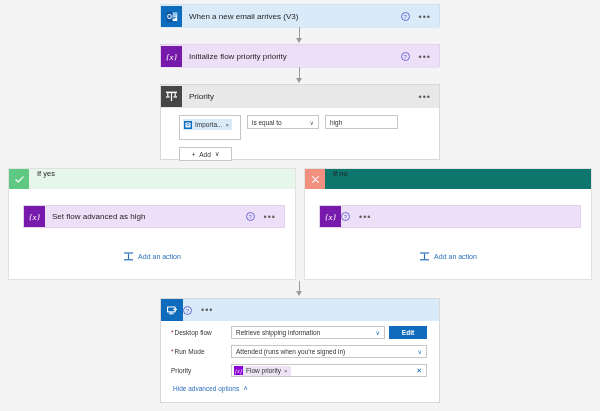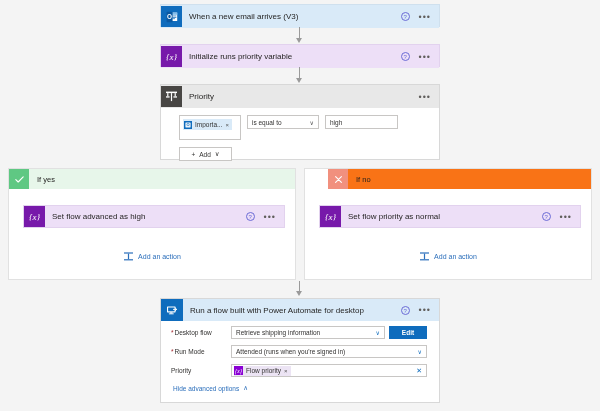--- a/index.html
+++ b/index.html
@@ -94,23 +94,23 @@
   .add-btn{
     margin-top:7px;width:53px;height:14px;border:1px solid #c8c6c4;background:#fff;
     display:flex;align-items:center;justify-content:center;gap:4px;
     font-size:6.5px;color:#323130;box-sizing:border-box;
   }
 
   
   .branch{position:absolute;top:168px;width:288px;height:112px;background:#fff;border:1px solid #e1e1e1;box-sizing:border-box;}
   #branch-yes{left:8px;}
   #branch-no{left:304px;}
-  .branch-head{height:20px;display:flex;align-items:center;}
+  .branch-head{height:20px;display:flex;align-items:flex-start;}
   #branch-yes .branch-head{background:#e7f6ea;}
-  #branch-no .branch-head{background:#f97316;margin-left:23px;}
+  #branch-no .branch-head{background:#0f766e;}
   .branch-ic{width:20px;height:20px;flex:0 0 20px;display:flex;align-items:center;justify-content:center;}
   #branch-yes .branch-ic{background:#5fc883;}
   #branch-no .branch-ic{background:#f1907e;}
   .branch-lbl{padding-left:8px;font-size:7.5px;color:#201f1e;}
 
   .branch-action{
     position:absolute;left:14px;top:36px;width:262px;height:23px;
     background:#eddff7;border:1px solid #e2d2ee;box-sizing:border-box;
     display:flex;align-items:center;
   }
@@ -181,21 +181,21 @@
       </span>
     </div>
   </div>
 
   <div class="conn" style="left:299px;top:27px;height:12px;"></div>
   <div class="arrow" style="left:296px;top:38px;"></div>
 
   <div class="card" id="init-card">
     <div class="card-head">
       <span class="icon-sq var-ic">{x}</span>
-      <span class="head-title">Initialize runs priority variable</span>
+      <span class="head-title">Initialize flow priority priority</span>
       <span class="head-tools">
         <span class="help-ic">?</span>
         <span class="dots">•••</span>
       </span>
     </div>
   </div>
 
   <div class="conn" style="left:299px;top:67px;height:12px;"></div>
   <div class="arrow" style="left:296px;top:78px;"></div>
 
@@ -279,21 +279,20 @@
     <div class="branch-head">
       <span class="branch-ic">
         <svg width="11" height="11" viewBox="0 0 11 11">
           <path d="M2.6 2.6 L8.4 8.4 M8.4 2.6 L2.6 8.4" stroke="#ffffff" stroke-width="1.1" stroke-linecap="round"></path>
         </svg>
       </span>
       <span class="branch-lbl">If no</span>
     </div>
     <div class="branch-action">
       <span class="icon-sq var-ic">{x}</span>
-      <span class="head-title">Set flow priority as normal</span>
       <span class="head-tools">
         <span class="help-ic">?</span>
         <span class="dots">•••</span>
       </span>
     </div>
     <div class="add-action">
       <span>
         <svg width="11" height="11" viewBox="0 0 11 11">
           <rect x="1" y="1.4" width="9" height="1.2" fill="#2c6fbb"></rect>
           <rect x="4.9" y="2.6" width="1.2" height="5.6" fill="#2c6fbb"></rect>
@@ -311,21 +310,20 @@
     <div class="card-head">
       <span class="icon-sq">
         <svg width="13" height="13" viewBox="0 0 13 13">
           <rect x="1" y="2.4" width="8.6" height="6" rx="0.6" fill="#ffffff"></rect>
           <rect x="2.1" y="3.5" width="6.4" height="3.8" fill="#0f6cbd"></rect>
           <rect x="4.1" y="8.4" width="2.4" height="1.1" fill="#ffffff"></rect>
           <rect x="2.9" y="9.4" width="4.8" height="0.9" fill="#ffffff"></rect>
           <path d="M7.4 5.4 L10.6 5.4 M9.3 4.1 L10.7 5.4 L9.3 6.7" stroke="#ffffff" stroke-width="0.9" fill="none" stroke-linecap="round" stroke-linejoin="round"></path>
         </svg>
       </span>
-      <span class="head-title">Run a flow built with Power Automate for desktop</span>
       <span class="head-tools">
         <span class="help-ic">?</span>
         <span class="dots">•••</span>
       </span>
     </div>
 
     <div class="form">
 
       <div class="frow">
         <span class="flabel">

